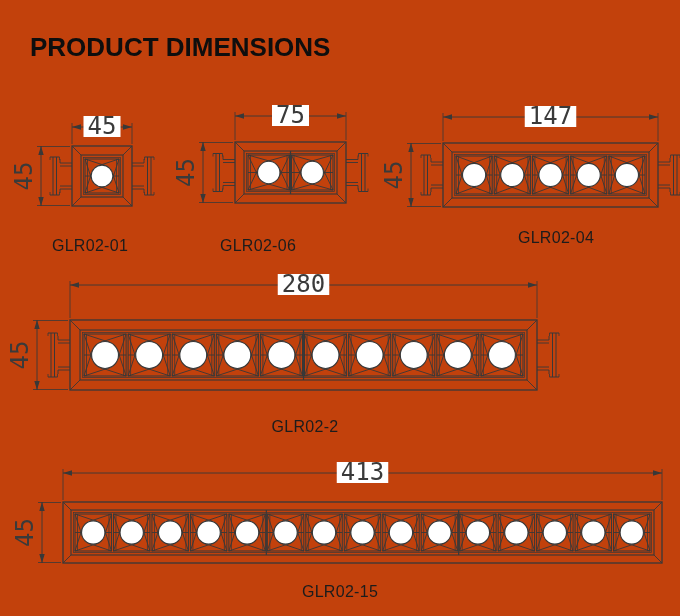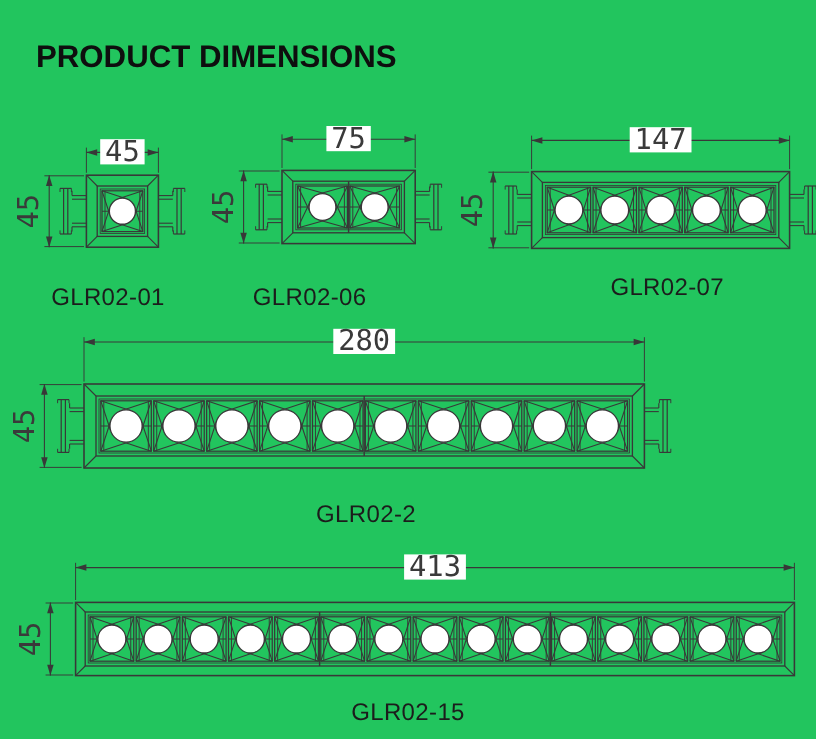--- a/index.html
+++ b/index.html
@@ -1,21 +1,21 @@
 <!DOCTYPE html>
 <html><head>
 <meta charset="utf-8">
 <style>
   html,body{margin:0;padding:0;background:#ffffff;}
-  #page{position:relative;width:680px;height:616px;background:#22c55e;overflow:hidden;
+  #page{position:relative;width:680px;height:616px;background:#c2410c;overflow:hidden;
         font-family:"Liberation Sans",sans-serif;}
   #title{position:absolute;left:30px;top:32px;margin:0;font-size:26px;font-weight:700;
          color:#0e0e0e;letter-spacing:0px;font-family:"Liberation Sans",sans-serif;}
   #canvas{position:absolute;left:0;top:0;}
-  .model-label{position:absolute;transform:translateX(-50%);font-size:20px;color:#1c1c1c;
+  .model-label{position:absolute;transform:translateX(-50%);font-size:16px;color:#1c1c1c;
                letter-spacing:0.3px;white-space:nowrap;}
   svg line,svg rect,svg circle,svg path{vector-effect:none;}
   svg text{font-family:"DejaVu Sans Mono",monospace;fill:#3a3a3a;}
 </style>
 </head>
 <body>
 
 <div id="page">
   <h1 id="title">PRODUCT DIMENSIONS</h1>
   <svg id="canvas" width="680" height="616" viewBox="0 0 680 616">
@@ -719,16 +719,16 @@
           <line x1="42" y1="502" x2="42" y2="563" stroke="#383838" stroke-width="0.9"></line>
           <polygon points="42,502 39.3,511 44.7,511" fill="#383838"></polygon>
           <polygon points="42,563 44.7,554 39.3,554" fill="#383838"></polygon>
           <text x="33" y="532.5" text-anchor="middle" font-size="24" transform="rotate(-90 33 532.5)">45</text>
         </g>
       </g>
     </svg>
 
   <div class="model-label" style="left:90px;top:237px">GLR02-01</div>
   <div class="model-label" style="left:258px;top:237px">GLR02-06</div>
-  <div class="model-label" style="left:556px;top:229px">GLR02-07</div>
+  <div class="model-label" style="left:556px;top:229px">GLR02-04</div>
   <div class="model-label" style="left:305px;top:418px">GLR02-2</div>
   <div class="model-label" style="left:340px;top:583px">GLR02-15</div>
 </div>
 
 </body></html>

